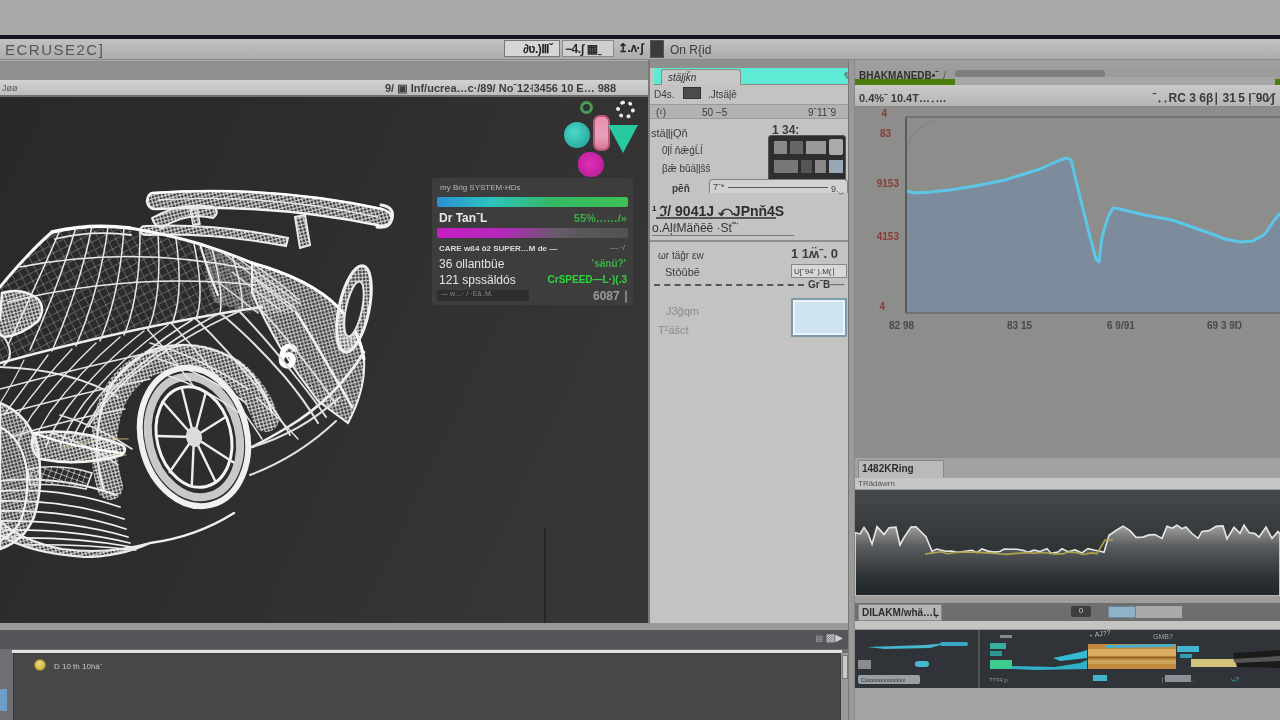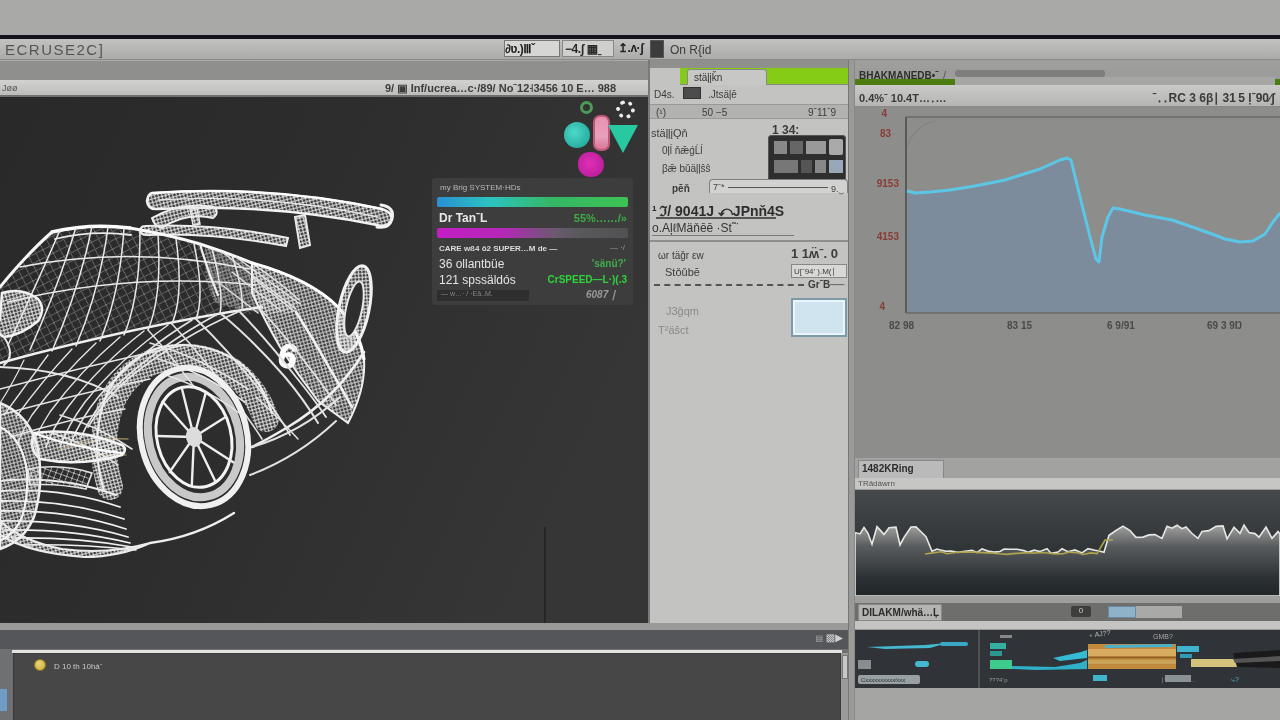--- a/index.html
+++ b/index.html
@@ -10,21 +10,21 @@
 </head>
 <body>
 <div id="stage">
 
 <div class="abs" style="left:0;top:0;width:1280px;height:4px;background:#14141e;"></div>
 <div class="abs" style="left:0;top:4px;width:1280px;height:21px;background:linear-gradient(#c2c2c0,#ababa9);border-bottom:1px solid #8a8a88;"></div>
 <div class="abs" style="left:5px;top:6px;font-size:15px;color:#555;letter-spacing:1.5px;">ECRUSE2C]</div>
 <div class="abs" style="left:0;top:26px;width:1280px;height:19px;background:#8f8f8d;"></div>
 
 <div class="abs" style="left:500px;top:5px;width:215px;height:18px;">
-  <div class="abs" style="left:4px;top:0;width:56px;height:17px;background:#d6d6d4;border:1px solid #777;font-size:12px;font-weight:bold;color:#1e1e1e;padding:1px 0 0 0;letter-spacing:-0.5px;">∂ʋ.)Ⅲˇ</div>
+  <div class="abs" style="left:4px;top:0;width:56px;height:17px;background:#d6d6d4;border:1px solid #777;font-size:12px;font-weight:bold;color:#1e1e1e;padding:1px 0 0 18px;letter-spacing:-0.5px;">∂ʋ.)Ⅲˇ</div>
   <div class="abs" style="left:62px;top:0;width:52px;height:17px;background:#cfcfcd;border:1px solid #888;font-size:12px;font-weight:bold;color:#2a2a2a;padding:1px 0 0 2px;letter-spacing:-0.5px;">−4.ʃ ▦ˍ</div>
   <div class="abs" style="left:118px;top:1px;font-size:12px;font-weight:bold;color:#222;letter-spacing:-0.5px;">↥.ʌ·ʃ</div>
   <div class="abs" style="left:150px;top:0;width:14px;height:18px;background:#3c3c3c;border:1px solid #555;"></div>
   <div class="abs" style="left:170px;top:3px;font-size:12px;color:#3a3a3a;">On R{id</div>
 </div>
 
 <div class="abs" style="left:0;top:45px;width:648px;height:17px;background:linear-gradient(#d2d2d0,#bdbdbb);border-bottom:2px solid #6f6f6d;">
   <div class="abs" style="left:2px;top:3px;font-size:9px;color:#555;">Jøø</div>
   <div class="abs" style="left:385px;top:2px;font-size:11px;color:#3d3d3d;font-weight:bold;">9/ ▣ Inf/ucrea…c·/89/ Noˉ12˧3456 10 E… 988</div>
 </div>
@@ -179,27 +179,27 @@
   <div class="abs" style="left:7px;top:33px;font-size:12px;font-weight:bold;color:#e8e8e8;">Dr TanˉL</div>
   <div class="abs" style="right:6px;top:34px;font-size:11px;font-weight:bold;color:#3cae46;">55%……/»</div>
   <div class="abs" style="left:5px;top:50px;width:191px;height:10px;border-radius:2px;background:linear-gradient(90deg,#c41ec4,#b428b8 35%,#6a5a6e 62%,#58585a 75%,#525254);"></div>
   <div class="abs" style="left:7px;top:66px;font-size:8px;font-weight:bold;color:#dcdcdc;">CARE wß4 ö2 SUPER…M de —</div>
   <div class="abs" style="right:8px;top:65px;font-size:8px;color:#9a9a9a;">— ·/</div>
   <div class="abs" style="left:7px;top:79px;font-size:12px;color:#e4e4e4;">36 ollantbüe</div>
   <div class="abs" style="right:7px;top:80px;font-size:10px;font-weight:bold;color:#3fae4a;">'sänü?'</div>
   <div class="abs" style="left:7px;top:95px;font-size:12px;color:#e4e4e4;">121 spssäldós</div>
   <div class="abs" style="right:6px;top:96px;font-size:10px;font-weight:bold;color:#2ed43c;">CrSPEED—L·)(.3</div>
   <div class="abs" style="left:5px;top:112px;width:92px;height:11px;background:#2e2e2e;font-size:7px;color:#888;padding-left:4px;">— w…· / ·Eä..M.</div>
-  <div class="abs" style="right:17px;top:111px;font-size:10px;font-weight:bold;color:#9a9a9a;font-style:italic;">6087 ∣</div>
+  <div class="abs" style="right:4px;top:111px;font-size:12px;font-weight:bold;color:#9a9a9a;">6087 ∣</div>
 </div>
 
 <div class="abs" style="left:648px;top:25px;width:207px;height:567px;background:#c3c3c1;border-left:2px solid #7a7a78;border-right:2px solid #7a7a78;"></div>
 <div class="abs" style="left:650px;top:25px;width:203px;height:8px;background:#8f8f8d;"></div>
 
-<div class="abs" style="left:680px;top:33px;width:203px;height:17px;background:#84cc16;border-bottom:1px solid #898987;">
+<div class="abs" style="left:654px;top:33px;width:203px;height:17px;background:#5eead4;border-bottom:1px solid #898987;font-style:italic;">
   <div class="abs" style="left:7px;top:1px;width:80px;height:16px;background:#c7c7c5;border:1px solid #8a8a88;border-bottom:none;border-radius:3px 3px 0 0;font-size:10px;color:#333;padding:2px 0 0 6px;">stäļįǩn</div>
   <div class="abs" style="right:6px;top:2px;font-size:11px;color:#555;">✎</div>
 </div>
 <div id="inspector" class="abs" style="left:650px;top:50px;width:203px;height:546px;font-size:10px;color:#3c3c3c;">
   <div class="abs" style="left:4px;top:4px;text-align:center;">D4s.</div>
   <div class="abs" style="left:33px;top:2px;width:18px;height:12px;background:#4c4c4c;border:1px solid #333;"></div>
   <div class="abs" style="left:58px;top:4px;">.Jtsäļē</div>
   <div class="abs" style="left:0;top:19px;width:203px;height:15px;background:#b2b2b0;border-top:1px solid #999;border-bottom:1px solid #999;">
     <span class="abs" style="left:6px;top:2px;">(¹)</span>
         <span class="abs" style="left:52px;top:2px;">50 −5</span>

